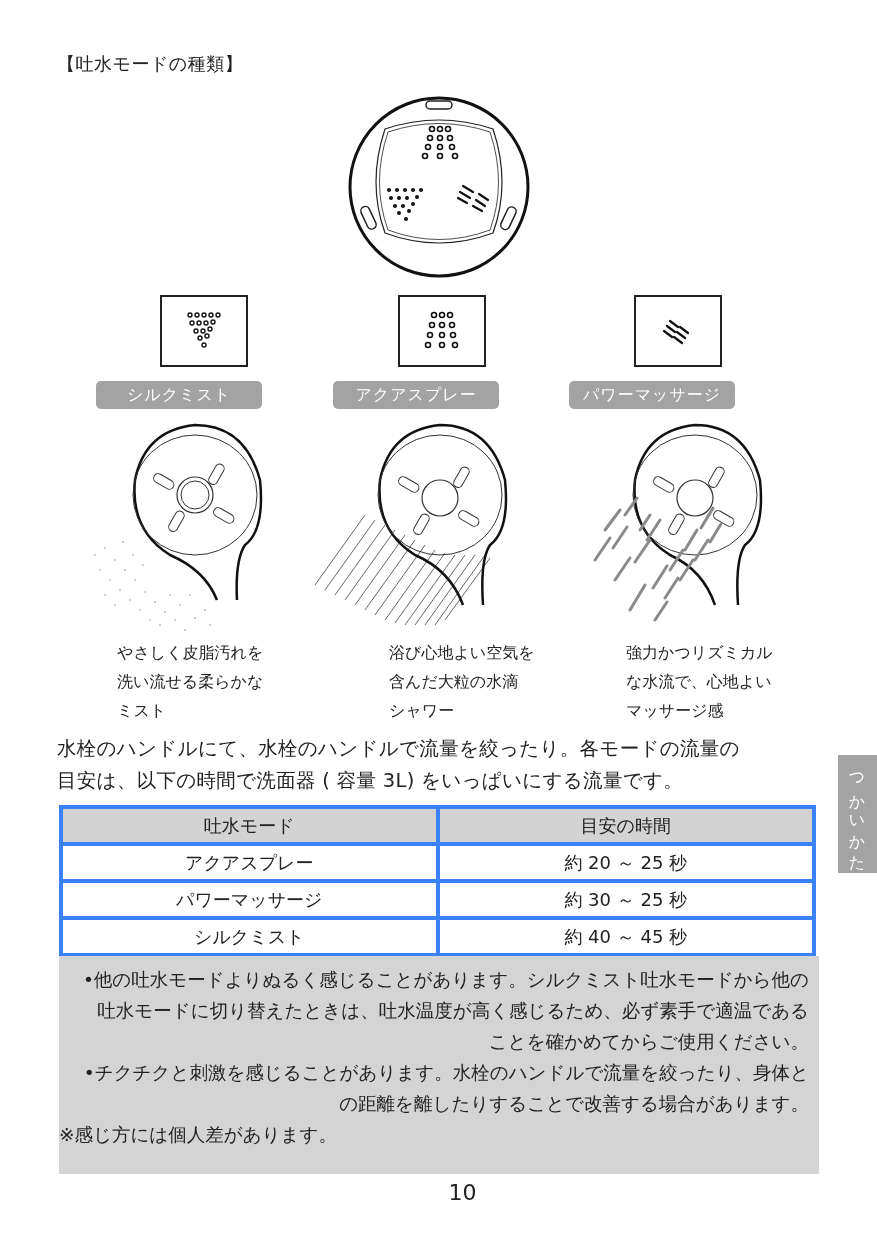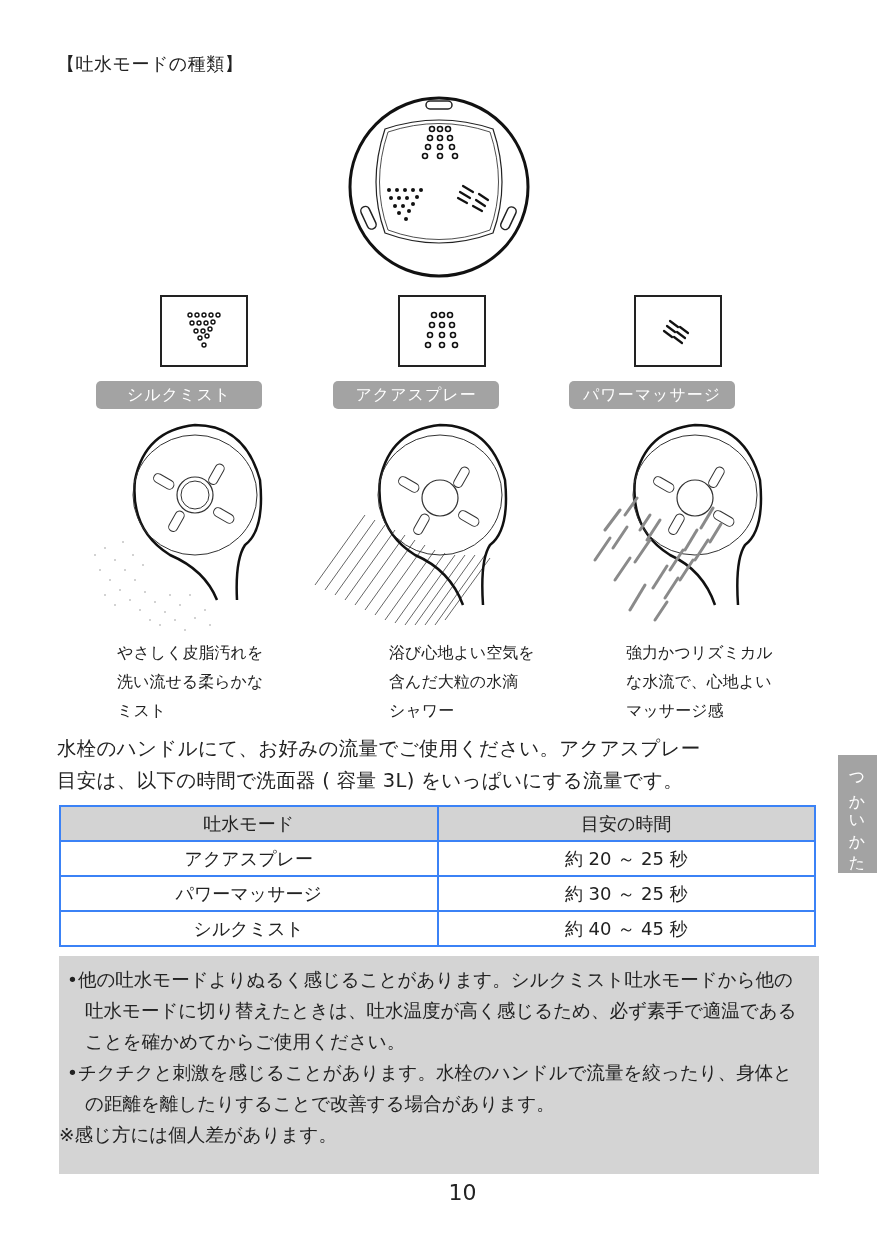--- a/index.html
+++ b/index.html
@@ -8,25 +8,25 @@
   .abs { position: absolute; }
   .section-title { left: 57px; top: 52px; font-size: 18px; letter-spacing: 0.5px; text-align: right; }
   .faceplate { left: 345px; top: 93px; }
   .mode-box { top: 295px; width: 88px; height: 72px; border: 2px solid #222; box-sizing: border-box; background: #fff; }
   .mode-pill { top: 381px; width: 166px; height: 28px; background: #a3a3a3; border-radius: 5px;
                color: #fff; font-size: 16px; text-align: center; line-height: 28px; letter-spacing: 1px; }
   .head-illus { top: 420px; }
   .desc { top: 638px; font-size: 16px; line-height: 29px; width: 200px; }
   .intro { left: 57px; top: 733px; font-size: 19.5px; line-height: 32px; width: 790px; letter-spacing: 0.3px; }
   table.flow { position: absolute; left: 59px; top: 805px; width: 757px; border-collapse: collapse; font-size: 18px; }
-  table.flow th, table.flow td { border: 2px solid #3b82f6; height: 33px; text-align: center; font-weight: normal; padding: 0; }
+  table.flow th, table.flow td { border: 4px solid #3b82f6; height: 33px; text-align: center; font-weight: normal; padding: 0; }
   table.flow th { background: #d3d3d3; }
   .note { left: 59px; top: 956px; width: 760px; height: 218px; background: #d4d4d4; box-sizing: border-box; padding: 8px 10px 0 8px; font-size: 18.5px; line-height: 31px; }
   .note .note-title { font-size: 18px; font-weight: bold; }
-  .note .bullet { padding-left: 18px; text-indent: -18px; }
+  .note .bullet { padding-left: 18px; text-indent: -18px; text-align: right; }
   .note .remark { margin-left: -8px; }
   .page-num { left: 0; width: 877px; top: 1180px; text-align: center; font-size: 22px; padding-left: 24px; }
   .side-tab { left: 838px; top: 755px; width: 39px; height: 118px; background: #a3a3a3; color: #fff;
               writing-mode: vertical-rl; font-size: 16px; text-align: center; line-height: 39px; letter-spacing: 2px; }
 </style>
 </head>
 <body>
 
 <div class="abs section-title">【吐水モードの種類】</div>
 
@@ -253,21 +253,21 @@
   <div>含んだ大粒の水滴</div>
   <div>シャワー</div>
 </div>
 <div class="abs desc" style="left:586px;margin-left:40px;">
   <div>強力かつリズミカル</div>
   <div>な水流で、心地よい</div>
   <div>マッサージ感</div>
 </div>
 
 <div class="abs intro">
-  <div>水栓のハンドルにて、お好みの流量でご使用ください。アクアスプレー</div>
+  <div>水栓のハンドルにて、水栓のハンドルで流量を絞ったり。各モードの流量の</div>
   <div>目安は、以下の時間で洗面器 ( 容量 3L) をいっぱいにする流量です。</div>
 </div>
 
 <table class="flow">
   <tbody>
       <tr>
     <th style="width:50%;">吐水モード</th>
     <th>目安の時間</th>
   </tr>
   <tr>

